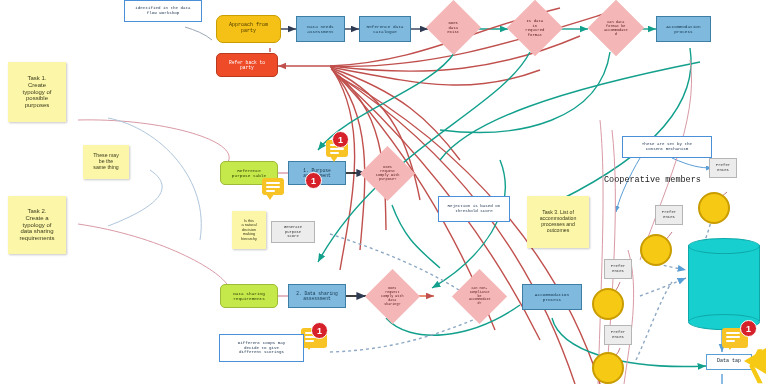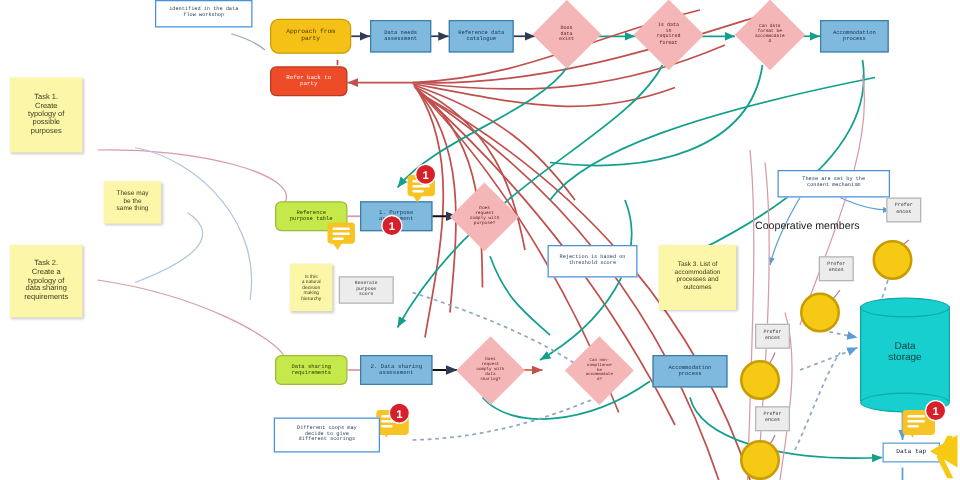--- a/index.html
+++ b/index.html
@@ -45,21 +45,21 @@
     font-family:"Liberation Mono", monospace;
   }
   .greybox{
     background:#ECECEC;border:1px solid #b5b5b5;color:#333;
     font-family:"Liberation Mono", monospace;
   }
   .tapbox{
     background:#FFFFFF;border:1px solid #5a9ed6;color:#123;
     font-family:"Liberation Mono", monospace;
   }
-  .plain{color:#222;}
+  .plain{color:#222;font-family:Liberation Mono, monospace;}
   .member{
     width:28px;height:28px;border-radius:50%;
     background:#F6C915;border:2px solid #c99c00;
   }
   .cyl-body{
     position:absolute;background:#17CFCF;border-left:1px solid #0fa8a8;border-right:1px solid #0fa8a8;
   }
   .cyl-top,.cyl-bot{
     position:absolute;background:#17CFCF;border:1px solid #0fa8a8;border-radius:50%;
   }
@@ -330,22 +330,20 @@
 <div class="member" style="position:absolute;left:592px;top:288px;"></div>
 
 <div class="node greybox" style="left:604px;top:325px;width:28px;height:20px;font-size:4px;white-space:pre-line;">Prefer
 ences</div>
 <div class="member" style="position:absolute;left:592px;top:352px;"></div>
 
 <div style="position:absolute;left:688px;top:238px;width:72px;height:88px;">
   <div class="cyl-body" style="left:0;top:7px;width:70px;height:76px;"></div>
   <div class="cyl-top" style="left:0;top:0;width:70px;height:14px;"></div>
   <div class="cyl-bot" style="left:0;top:76px;width:70px;height:14px;"></div>
-  <div class="cyl-label" style="top:34px;font-size:8px;white-space:pre-line;">Data
-storage</div>
 </div>
 
 <div class="bubble" style="left:722px;top:328px;width:26px;height:20px;">
   <i></i>
     <i></i>
     <i></i>
 </div>
 <div class="badge" style="left:740px;top:320px;">1</div>
 
 <div class="node tapbox" style="left:706px;top:354px;width:46px;height:16px;font-size:5px;">Data tap</div>

